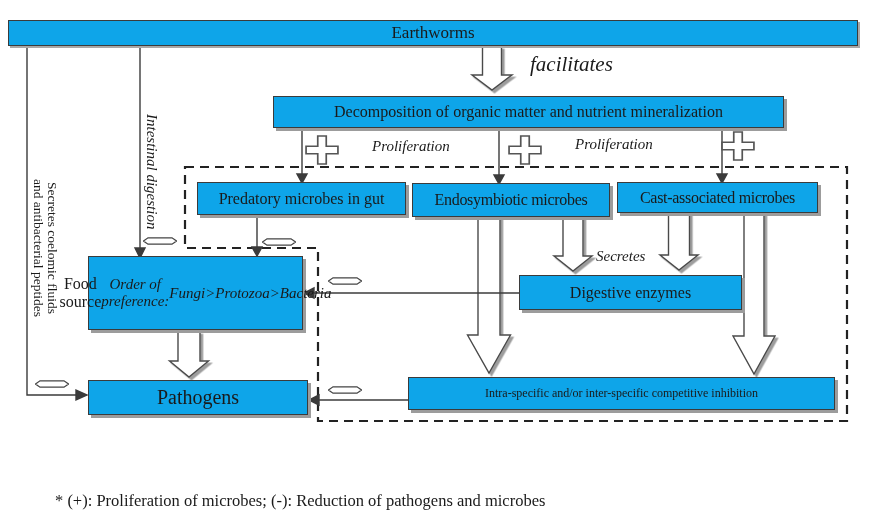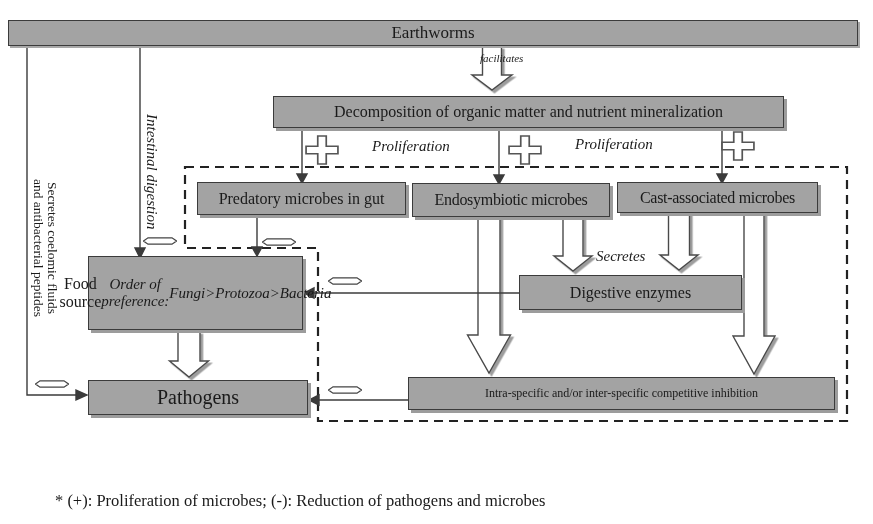--- a/index.html
+++ b/index.html
@@ -3,21 +3,21 @@
 <meta charset="utf-8">
 <style>
   html,body{margin:0;padding:0;background:#ffffff;}
   #stage{
     position:relative;width:873px;height:524px;background:#ffffff;
     font-family:"Liberation Serif","DejaVu Serif",serif;color:#1a1a1a;
     overflow:hidden;
   }
   #connectors{position:absolute;left:0;top:0;width:873px;height:524px;}
   .box{
-    position:absolute;background:#a3a3a3;border:1.4px solid #3b3b3b;
+    position:absolute;background:#0ea5e9;border:1.4px solid #3b3b3b;
     box-shadow:3px 3px 0 0 #9c9c9c;
     display:flex;align-items:center;justify-content:center;
     text-align:center;line-height:1.12;box-sizing:border-box;
   }
   .box.noshadow{box-shadow:2px 2px 0 0 #a8a8a8;}
   .lbl{position:absolute;font-style:italic;white-space:nowrap;}
   .vtext{
     position:absolute;writing-mode:vertical-rl;text-orientation:mixed;
     text-align:center;white-space:nowrap;line-height:1.08;
   }
@@ -126,21 +126,21 @@
     <div class="fs-line2">Fungi&gt;Protozoa&gt;Bacteria</div>
   </div>
 
   <div class="box" style="left:519px;top:275px;width:223px;height:35px;font-size:16px">Digestive enzymes</div>
 
   <div class="box" style="left:88px;top:380px;width:220px;height:35px;font-size:20px">Pathogens</div>
 
   <div class="box" style="left:408px;top:377px;width:427px;height:33px;font-size:12px">Intra-specific and/or inter-specific competitive inhibition</div>
 
 
-  <div class="lbl" style="left:480px;top:52px;font-size:11px">facilitates</div>
+  <div class="lbl" style="left:530px;top:52px;font-size:21px">facilitates</div>
   <div class="lbl" style="left:372px;top:138px;font-size:15px">Proliferation</div>
   <div class="lbl" style="left:575px;top:136px;font-size:15px">Proliferation</div>
   <div class="lbl" style="left:596px;top:248px;font-size:15px">Secretes</div>
 
   <div class="vtext" style="left:144px;top:86px;height:172px;font-size:15px;font-style:italic">Intestinal digestion</div>
 
   <div class="vtext" style="left:30px;top:150px;height:195px;font-size:13.5px">
     <div>Secretes coelomic fluids</div>
     <div>and antibacterial peptides</div>
   </div>

